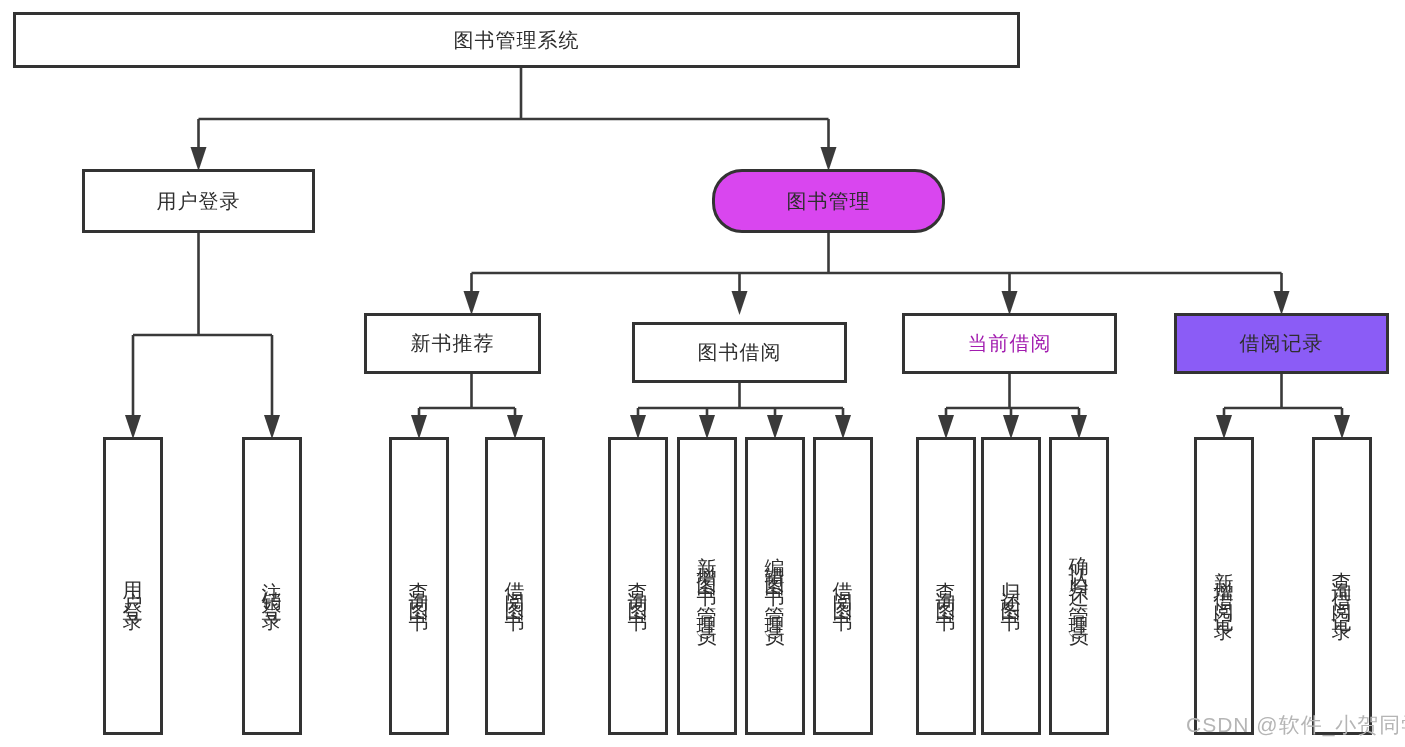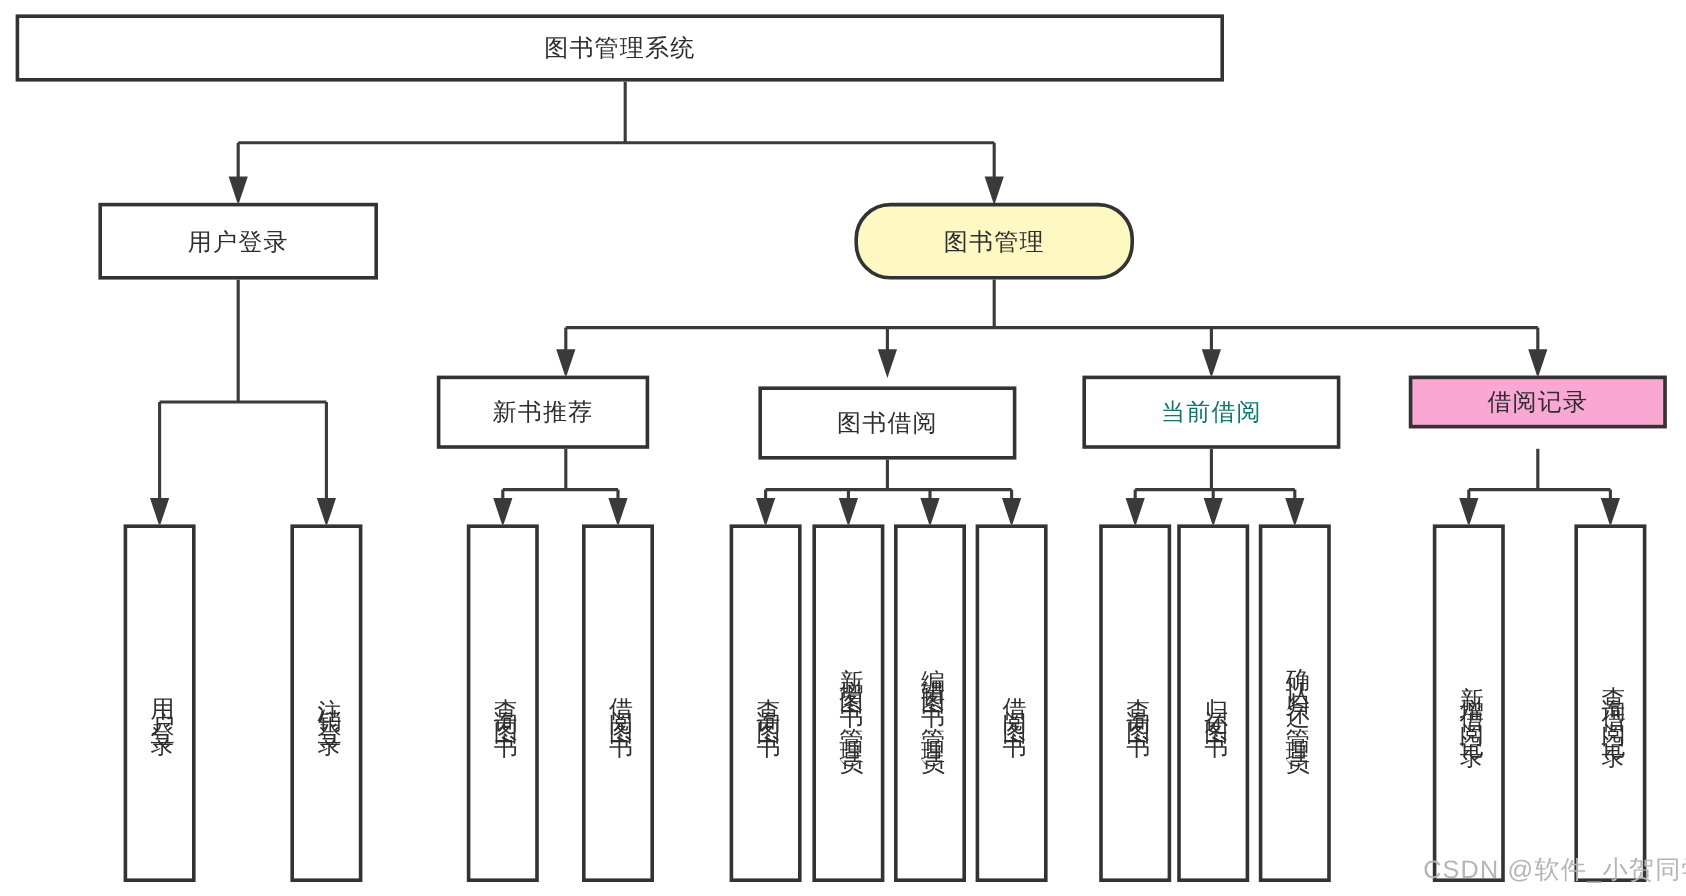--- a/index.html
+++ b/index.html
@@ -24,21 +24,20 @@
   .node {
     position: absolute;
     box-sizing: border-box;
     background: #ffffff;
     border: 3px solid #333333;
     display: flex;
     align-items: center;
     justify-content: center;
     color: #2e2e2e;
     z-index: 2;
-    font-family: Liberation Mono, monospace;
   }
   .node.lvl1 .lbl { font-size: 20px; letter-spacing: 1px; }
   .node.lvl2 .lbl, .node.lvl3 .lbl { font-size: 20px; letter-spacing: 1px; }
   .node.leaf { border-width: 3px; }
   .node.leaf .lbl {
     writing-mode: vertical-rl;
     text-orientation: mixed;
     font-size: 20px;
     line-height: 1;
     letter-spacing: 10px;
@@ -114,33 +113,33 @@
       <line x1="1342" y1="408" x2="1342" y2="419" stroke="#3a3a3a" stroke-width="2.6"></line>
       <polygon points="1342,439 1334,415 1350,415" fill="#3a3a3a"></polygon>
     </svg>
   <div id="nodes">
       <div class="node lvl1" style="left: 13px; top: 12px; width: 1007px; height: 56px; border-color: rgb(51, 51, 51); background: rgb(255, 255, 255); color: rgb(46, 46, 46);">
         <span class="lbl">图书管理系统</span>
       </div>
       <div class="node lvl2" style="left: 82px; top: 169px; width: 233px; height: 64px; border-color: rgb(51, 51, 51); background: rgb(255, 255, 255); color: rgb(46, 46, 46);">
         <span class="lbl">用户登录</span>
       </div>
-      <div class="node lvl2" style="left: 712px; top: 169px; width: 233px; height: 64px; border-color: rgb(51, 51, 51); background: #fef9c3; color: rgb(46, 46, 46); border-radius: 30px;">
+      <div class="node lvl2" style="left: 712px; top: 169px; width: 233px; height: 64px; border-color: rgb(51, 51, 51); background: #d946ef; color: rgb(46, 46, 46); border-radius: 30px;">
         <span class="lbl">图书管理</span>
       </div>
       <div class="node lvl3" style="left: 364px; top: 313px; width: 177px; height: 61px; border-color: rgb(51, 51, 51); background: rgb(255, 255, 255); color: rgb(46, 46, 46);">
         <span class="lbl">新书推荐</span>
       </div>
       <div class="node lvl3" style="left: 632px; top: 322px; width: 215px; height: 61px; border-color: rgb(51, 51, 51); background: rgb(255, 255, 255); color: rgb(46, 46, 46);">
         <span class="lbl">图书借阅</span>
       </div>
-      <div class="node lvl3" style="left: 902px; top: 313px; width: 215px; height: 61px; border-color: rgb(51, 51, 51); background: rgb(255, 255, 255); color: #0f766e;">
+      <div class="node lvl3" style="left: 902px; top: 313px; width: 215px; height: 61px; border-color: rgb(51, 51, 51); background: rgb(255, 255, 255); color: #a21caf;">
         <span class="lbl">当前借阅</span>
       </div>
-      <div class="node lvl3" style="left: 1174px; top: 313px; width: 215px; height: 44px; border-color: rgb(51, 51, 51); background: #f9a8d4; color: rgb(46, 46, 46);">
+      <div class="node lvl3" style="left: 1174px; top: 313px; width: 215px; height: 61px; border-color: rgb(51, 51, 51); background: #8b5cf6; color: rgb(46, 46, 46);">
         <span class="lbl">借阅记录</span>
       </div>
       <div class="node leaf" style="left: 103px; top: 437px; width: 60px; height: 298px; border-color: rgb(51, 51, 51); background: rgb(255, 255, 255); color: rgb(46, 46, 46);">
         <span class="lbl">用户登录</span>
       </div>
       <div class="node leaf" style="left: 242px; top: 437px; width: 60px; height: 298px; border-color: rgb(51, 51, 51); background: rgb(255, 255, 255); color: rgb(46, 46, 46);">
         <span class="lbl">注销登录</span>
       </div>
       <div class="node leaf" style="left: 389px; top: 437px; width: 60px; height: 298px; border-color: rgb(51, 51, 51); background: rgb(255, 255, 255); color: rgb(46, 46, 46);">
         <span class="lbl">查询图书</span>

